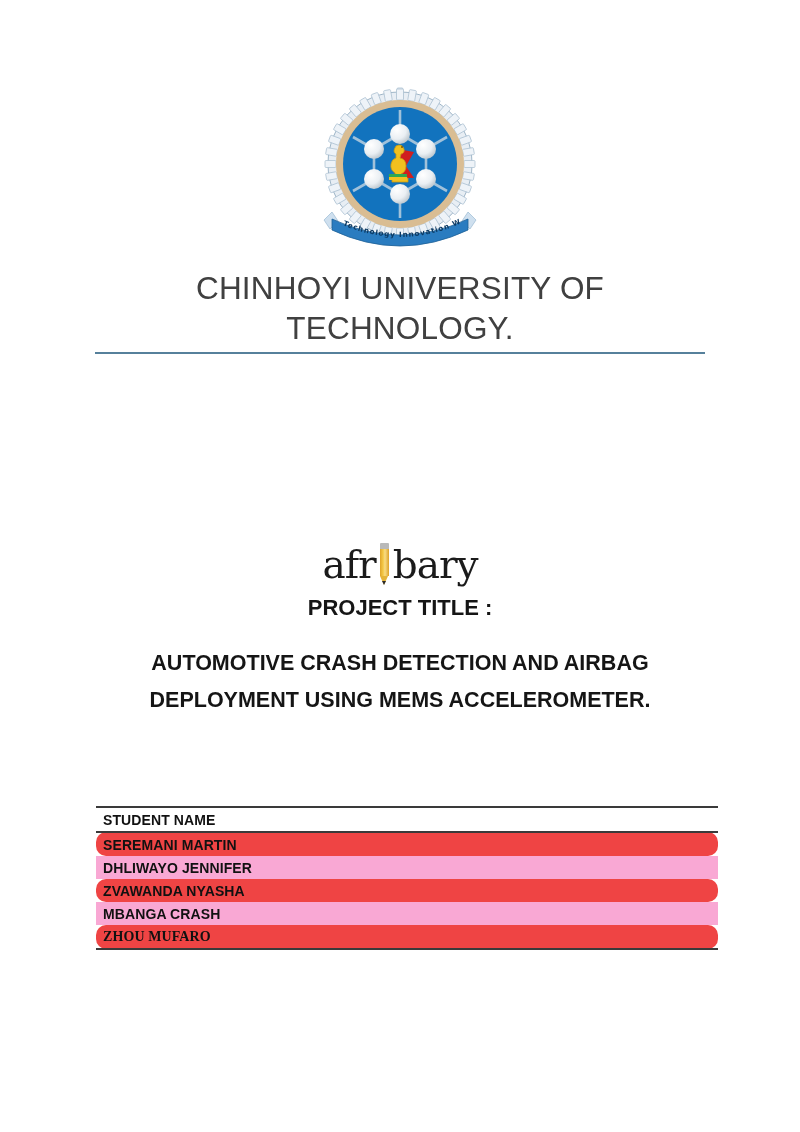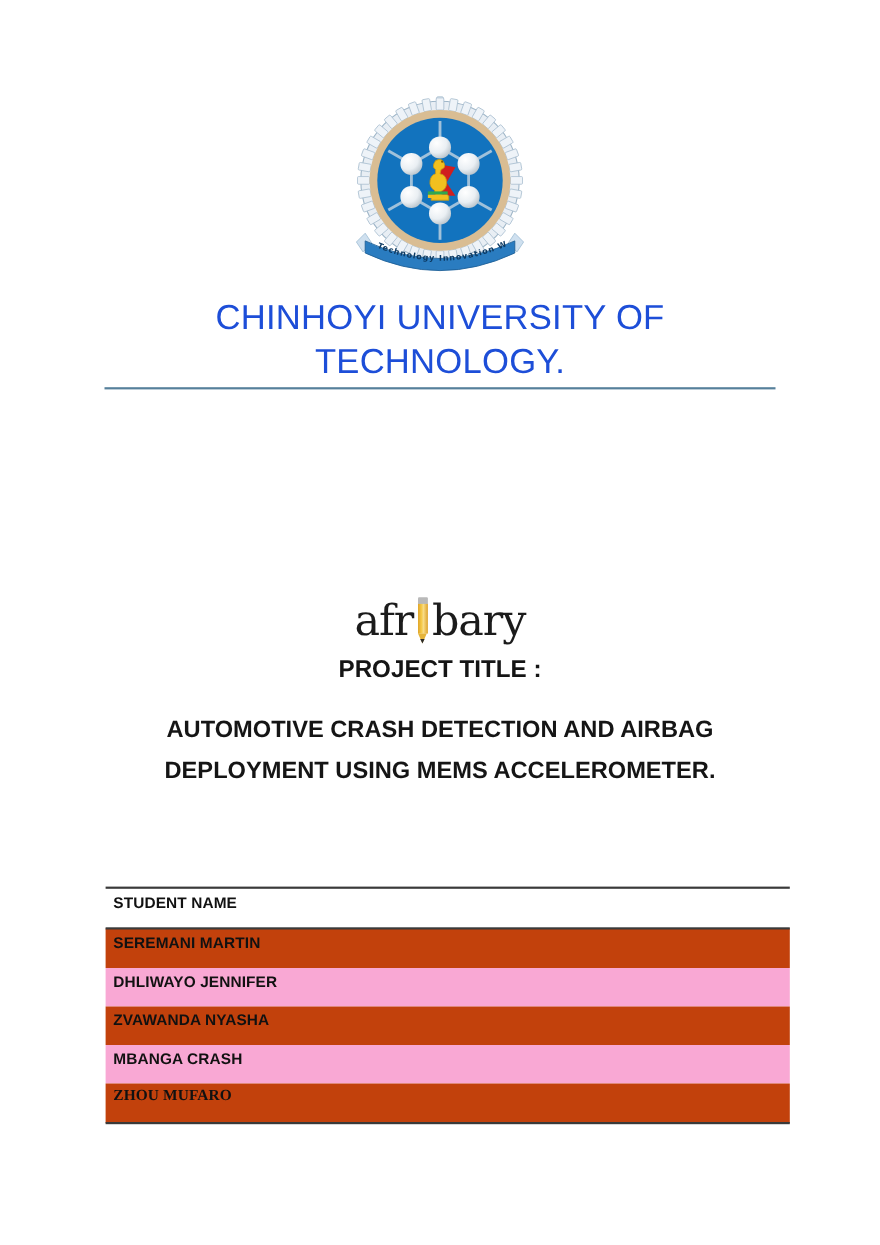--- a/index.html
+++ b/index.html
@@ -37,21 +37,21 @@
 
   
   .uni-title {
     position: absolute;
     left: 95px;
     width: 610px;
     top: 268px;
     text-align: center;
     font-size: 31.5px;
     line-height: 40px;
-    color: #1d4ed8;
+    color: #404040;
     letter-spacing: 0.2px;
     font-weight: 400;
   }
   .title-rule {
     position: absolute;
     left: 95px;
     width: 610px;
     top: 352px;
     height: 2px;
     background: #56809b;
@@ -161,35 +161,36 @@
   
   .student-table {
     position: absolute;
     left: 96px;
     top: 806px;
     width: 622px;
     border-collapse: collapse;
   }
   .student-table td {
     height: 23px;
-    padding: 0 0 12px 7px;
+    padding: 0 0 0 7px;
     font-size: 14px;
     font-weight: bold;
     color: #111111;
     vertical-align: middle;
     letter-spacing: 0.1px;
     white-space: nowrap;
   }
   .st-head td {
     border-top: 2px solid #3a3a3a;
     border-bottom: 2px solid #3a3a3a;
     background: #ffffff;
   }
   .st-shade td {
-    background: #c2410c;
+    background: #ef4444;
+    border-radius: 10px;
   }
   .st-plain td {
     background: #f9a8d4;
   }
   .st-last td {
     border-bottom: 2px solid #3a3a3a;
     font-family: Liberation Serif, serif;
   }
 </style>
 </head>

